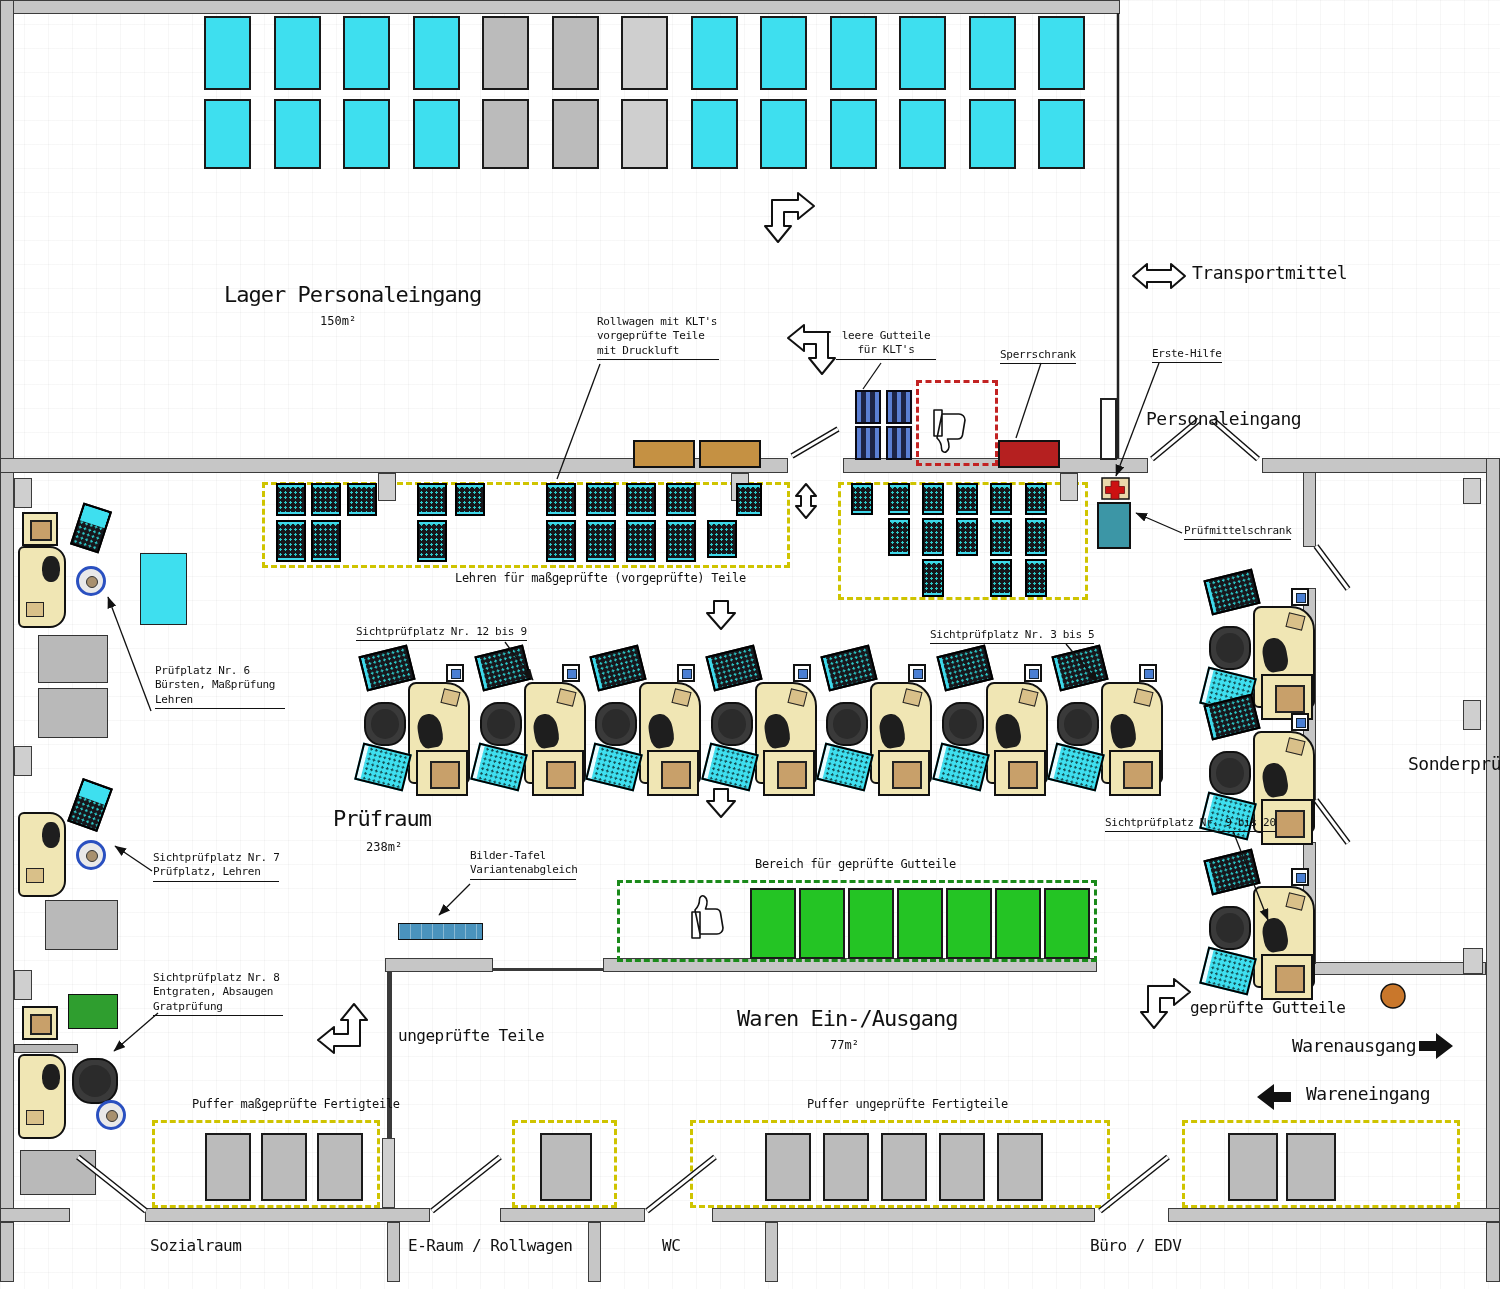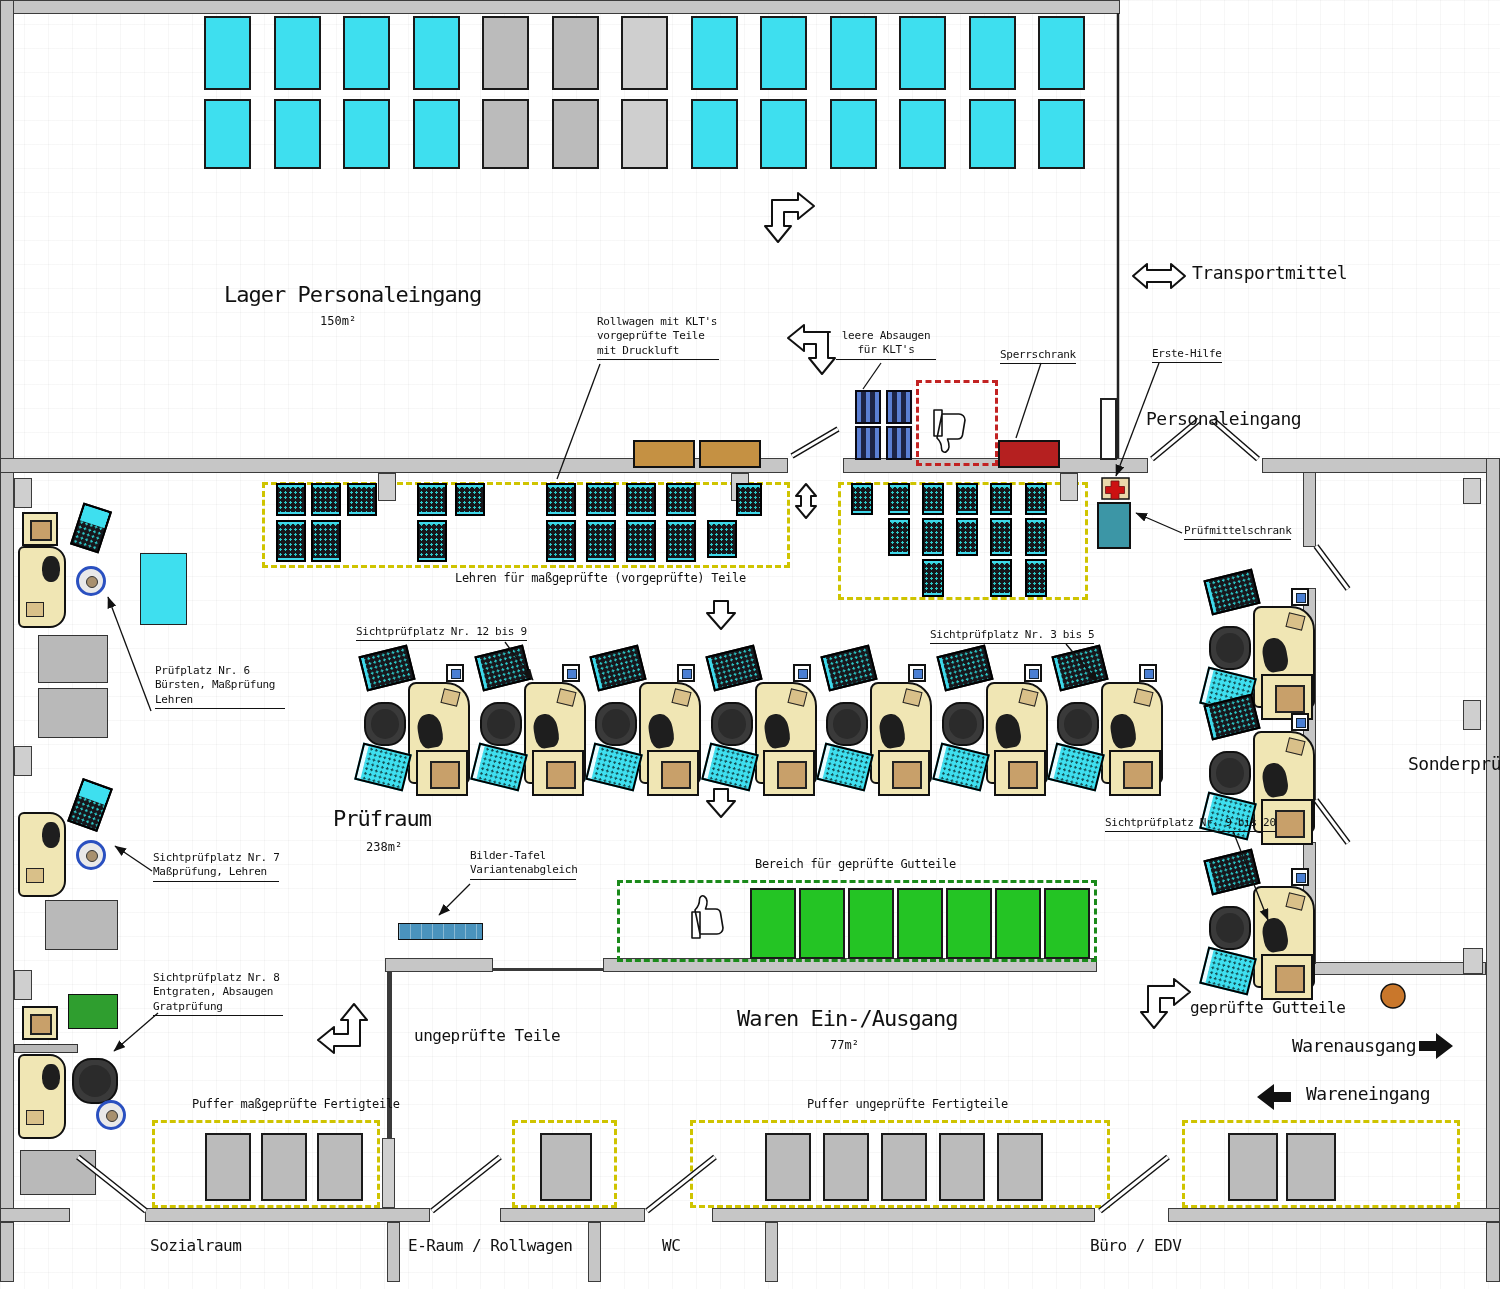--- a/index.html
+++ b/index.html
@@ -157,52 +157,52 @@
   <div class="lbl small" style="left:366px;top:840px">238m²</div>
   <div class="lbl big" style="left:737px;top:1006px">Waren Ein-/Ausgang</div>
   <div class="lbl small" style="left:830px;top:1038px">77m²</div>
   <div class="lbl med" style="left:1408px;top:753px">Sonderprüfraum</div>
   <div class="lbl rm" style="left:150px;top:1236px">Sozialraum</div>
   <div class="lbl rm" style="left:408px;top:1236px">E-Raum / Rollwagen</div>
   <div class="lbl rm" style="left:662px;top:1236px">WC</div>
   <div class="lbl rm" style="left:1090px;top:1236px">Büro / EDV</div>
   <div class="lbl med" style="left:1146px;top:408px">Personaleingang</div>
   <div class="lbl med" style="left:1192px;top:262px">Transportmittel</div>
-  <div class="lbl flow" style="left:414px;top:1026px">ungeprüfte Teile</div>
+  <div class="lbl flow" style="left:398px;top:1026px">ungeprüfte Teile</div>
   <div class="lbl flow" style="left:1190px;top:998px">geprüfte Gutteile</div>
   <div class="lbl med" style="left:1292px;top:1035px">Warenausgang</div>
   <div class="lbl med" style="left:1306px;top:1083px">Wareneingang</div>
   <div class="lbl zone" style="left:455px;top:571px">Lehren für maßgeprüfte (vorgeprüfte) Teile</div>
   <div class="lbl zone" style="left:755px;top:857px">Bereich für geprüfte Gutteile</div>
   <div class="lbl zone" style="left:192px;top:1097px">Puffer maßgeprüfte Fertigteile</div>
   <div class="lbl zone" style="left:807px;top:1097px">Puffer ungeprüfte Fertigteile</div>
 
   <div class="ann u" style="left:597px;top:315px;width:122px">
     <div>Rollwagen mit KLT's</div>
     <div>vorgeprüfte Teile</div>
     <div>mit Druckluft</div>
   </div>
   <div class="ann u ctr" style="left:836px;top:329px;width:100px">
-    <div>leere Absaugen</div>
+    <div>leere Gutteile</div>
     <div>für KLT's</div>
   </div>
   <div class="ann u" style="left:1000px;top:348px">Sperrschrank</div>
   <div class="ann u" style="left:1152px;top:347px">Erste-Hilfe</div>
   <div class="ann u" style="left:1184px;top:524px">Prüfmittelschrank</div>
   <div class="ann u" style="left:356px;top:625px">Sichtprüfplatz Nr. 12 bis 9</div>
   <div class="ann u" style="left:930px;top:628px">Sichtprüfplatz Nr. 3 bis 5</div>
   <div class="ann u" style="left:1105px;top:816px">Sichtprüfplatz Nr. 9 bis 20</div>
   <div class="ann u" style="left:155px;top:664px;width:130px">
     <div>Prüfplatz Nr. 6</div>
     <div>Bürsten, Maßprüfung</div>
     <div>Lehren</div>
   </div>
   <div class="ann u" style="left:153px;top:851px;width:126px">
     <div>Sichtprüfplatz Nr. 7</div>
-    <div>Maßprüfung, Lehren</div>
+    <div>Prüfplatz, Lehren</div>
   </div>
   <div class="ann u" style="left:153px;top:971px;width:130px">
     <div>Sichtprüfplatz Nr. 8</div>
     <div>Entgraten, Absaugen</div>
     <div>Gratprüfung</div>
   </div>
   <div class="ann u" style="left:470px;top:849px;width:106px">
     <div>Bilder-Tafel</div>
     <div>Variantenabgleich</div>
   </div>

